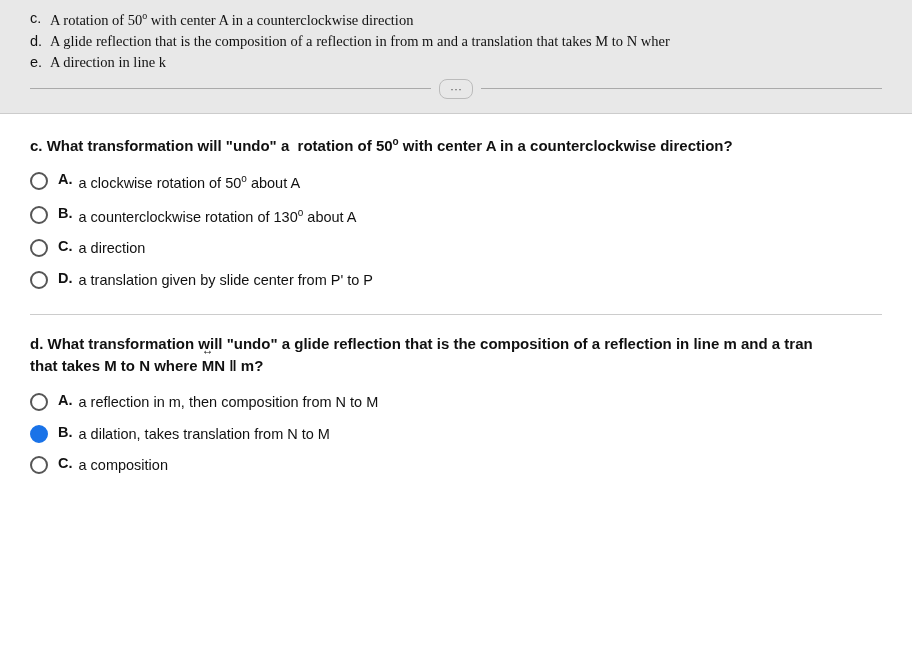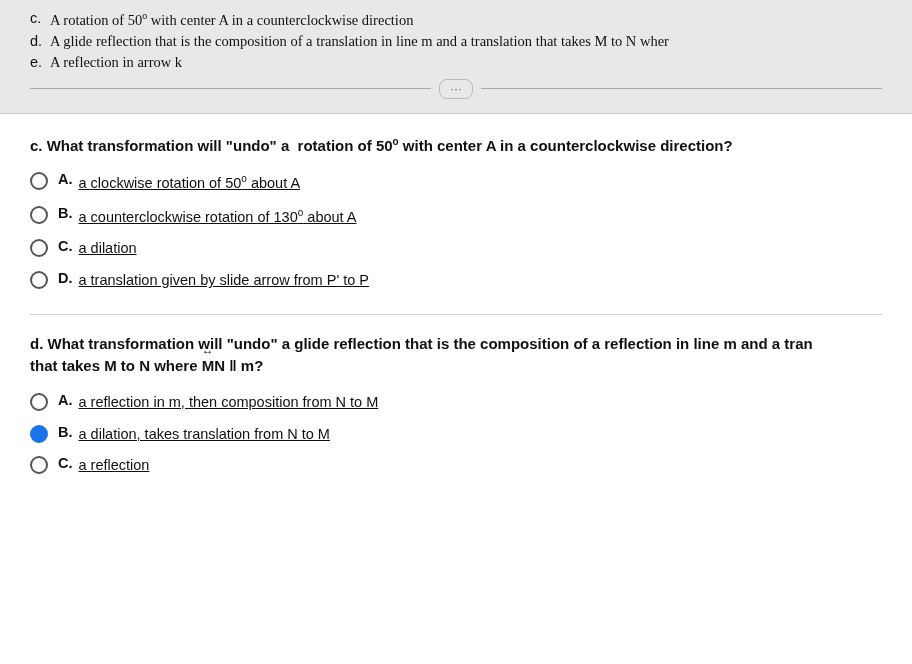--- a/index.html
+++ b/index.html
@@ -108,21 +108,20 @@
       background: #1a73e8;
       border-color: #1a73e8;
     }
     .option-label {
       font-weight: bold;
       margin-right: 6px;
     }
     .option-text {
       flex: 1;
       line-height: 1.5;
-      text-decoration: underline;
     }
     sup {
       font-size: 10px;
       vertical-align: super;
     }
     .section-divider {
       border: none;
       border-top: 1px solid #ccc;
       margin: 10px 0 18px 0;
     }
@@ -146,27 +145,27 @@
   <div class="top-section">
     <div class="top-item">
       <span class="letter">c.</span>
       <span class="content">
         A rotation of 50<sup>o</sup> with center A in a counterclockwise direction
       </span>
     </div>
     <div class="top-item">
       <span class="letter">d.</span>
       <span class="content">
-        A glide reflection that is the composition of a translation in line m and a translation that takes M to N wher
+        A glide reflection that is the composition of a reflection in from m and a translation that takes M to N wher
       </span>
     </div>
     <div class="top-item">
       <span class="letter">e.</span>
       <span class="content">
-        A reflection in arrow k
+        A direction in line k
       </span>
     </div>
 
     <div class="divider-row">
       <div class="divider-line"></div>
       <div class="divider-dots">···</div>
       <div class="divider-line"></div>
     </div>
   </div>
 
@@ -190,27 +189,27 @@
         <div class="radio-outer"></div>
         <span class="option-label">B.</span>
         <span class="option-text">
           a counterclockwise rotation of 130<sup>o</sup> about A
         </span>
       </div>
 
       <div class="option-row">
         <div class="radio-outer"></div>
         <span class="option-label">C.</span>
-        <span class="option-text">a dilation</span>
+        <span class="option-text">a direction</span>
       </div>
 
       <div class="option-row">
         <div class="radio-outer"></div>
         <span class="option-label">D.</span>
-        <span class="option-text">a translation given by slide arrow from P' to P</span>
+        <span class="option-text">a translation given by slide center from P' to P</span>
       </div>
     </div>
 
     <hr class="section-divider">
 
     <div class="question-block">
       <div class="question-title">
         <span class="q-letter">d.</span>
         What transformation will "undo" a glide reflection that is the composition of a reflection in line m and a tran
         <br>
@@ -227,18 +226,18 @@
         <div class="radio-outer radio-filled">
           <div class="radio-inner"></div>
         </div>
         <span class="option-label">B.</span>
         <span class="option-text">a dilation, takes translation from N to M</span>
       </div>
 
       <div class="option-row">
         <div class="radio-outer"></div>
         <span class="option-label">C.</span>
-        <span class="option-text">a reflection</span>
+        <span class="option-text">a composition</span>
       </div>
     </div>
 
   </div>
 </div>
 
 </body></html>

